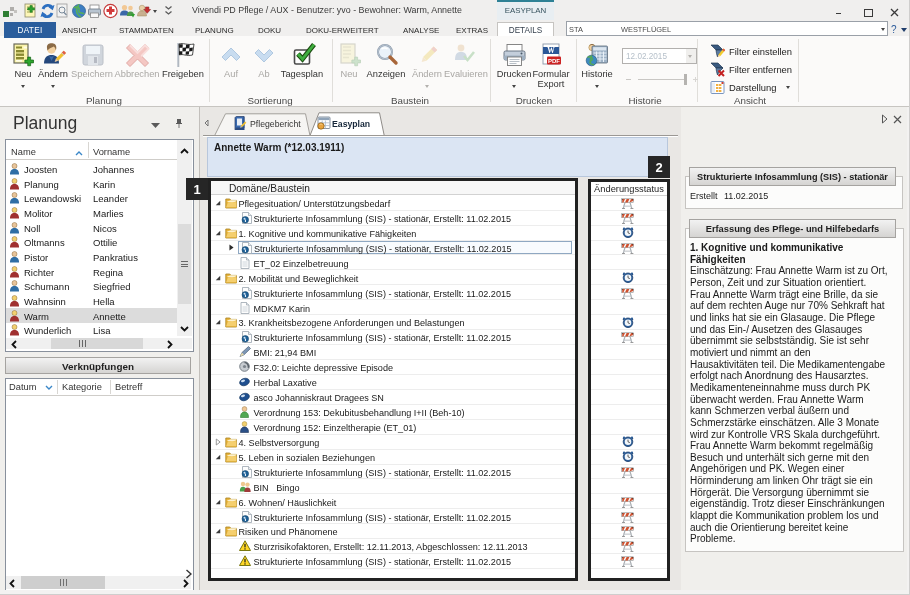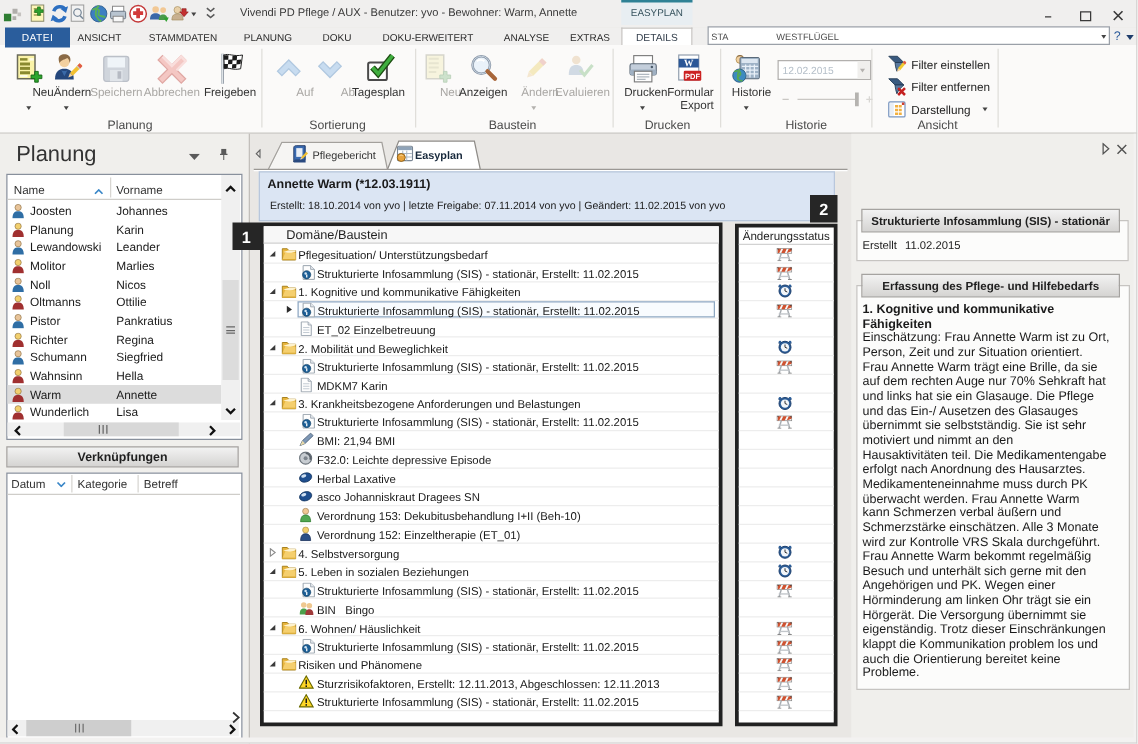--- a/index.html
+++ b/index.html
@@ -8,21 +8,21 @@
 .tx{position:absolute;white-space:nowrap}
 
 #titlebar{left:0;top:0;width:910px;height:22px;background:#f0efee}
 
 #tabrow{left:0;top:22px;width:910px;height:14px;background:#f0efee}
 .rtab{position:absolute;top:25.5px;font-size:8px;color:#2b2b2b}
 
 #ribbon{left:0;top:36px;width:910px;height:70px;background:#fbfaf9;border-bottom:1px solid #c7c5c1}
 .rsep{position:absolute;top:39px;height:63px;width:1px;background:#e0deda}
 .glabel{position:absolute;top:94.5px;height:10px;font-size:9.8px;color:#4a4a4a;text-align:center}
-.blabel{position:absolute;top:70px;font-size:9.3px;color:#333;text-align:right;line-height:9.7px}
+.blabel{position:absolute;top:70px;font-size:9.3px;color:#333;text-align:center;line-height:9.7px}
 .blabel.dis{color:#a9a7a4}
 .darr{position:absolute;width:0;height:0;border-left:2.5px solid transparent;border-right:2.5px solid transparent;border-top:3px solid #444}
 .darr.dis{border-top-color:#b3b1ae}
 
 .listbox{position:absolute;background:#fff;border:1px solid #88909c}
 .gbar{position:absolute;background:linear-gradient(#f2f2f2,#d5d4d2);border:1px solid #a5a3a0;text-align:center;font-weight:bold;color:#1f1f1f}
 .gbox{position:absolute;background:#fcfcfb;border:1px solid #c6c4c1}
 
 .trow{position:absolute;height:15px;font-size:9.1px;color:#1a1a1a;white-space:nowrap}
 .gridln{position:absolute;height:1px;background:#ededed}
@@ -497,21 +497,20 @@
       </g>
       <circle cx="4" cy="10" r="3.2" fill="#e8a33d" stroke="#8a5a10" stroke-width=".7"></circle>
       <path d="M2.6 8.6 C3.2 8 4.8 8 5.4 8.8" stroke="#f8d89a" stroke-width=".8" fill="none"></path>
     </svg>
 <div class="tx" style="left:332px;top:118.5px;font-size:8.7px;font-weight:bold;color:#16273a">Easyplan</div>
 <div class="abs" style="left:203px;top:135px;width:475px;height:1px;background:#9b9894"></div>
 <div class="abs" style="left:203px;top:136px;width:475px;height:1px;background:#fff"></div>
 
 <div class="abs" style="left:207px;top:137px;width:461px;height:40px;background:#dbe5f3;border:1px solid #b8c7dc;box-sizing:border-box"></div>
 <div class="tx" style="left:214px;top:141.5px;font-size:10px;font-weight:bold;color:#1a1a1a">Annette Warm (*12.03.1911)</div>
-<div class="tx" style="left:216px;top:159px;font-size:8.45px;color:#1a1a1a">Erstellt: 18.10.2014 von yvo | letzte Freigabe: 07.11.2014 von yvo | Geändert: 11.02.2015 von yvo</div>
 
 <div class="abs" style="left:208px;top:178px;width:370px;height:403px;background:#212121"></div>
 <div class="abs" style="left:211px;top:181px;width:364px;height:397px;background:#fff"></div>
 <div class="abs" style="left:211px;top:181px;width:364px;height:14px;background:#f7f7f7;border-bottom:1px solid #d2d2d2;box-sizing:border-box"></div>
 <div class="tx" style="left:229px;top:183px;font-size:10.2px;color:#1f1f1f">Domäne/Baustein</div>
 <div id="tree">
       <div class="gridln" style="left:211px;top:209.7px;width:364px"></div>
       <svg class="ic" style="left:214.5px;top:200px" width="6" height="6" viewBox="0 0 8 8">
         <use href="#exp"></use>
       </svg>

